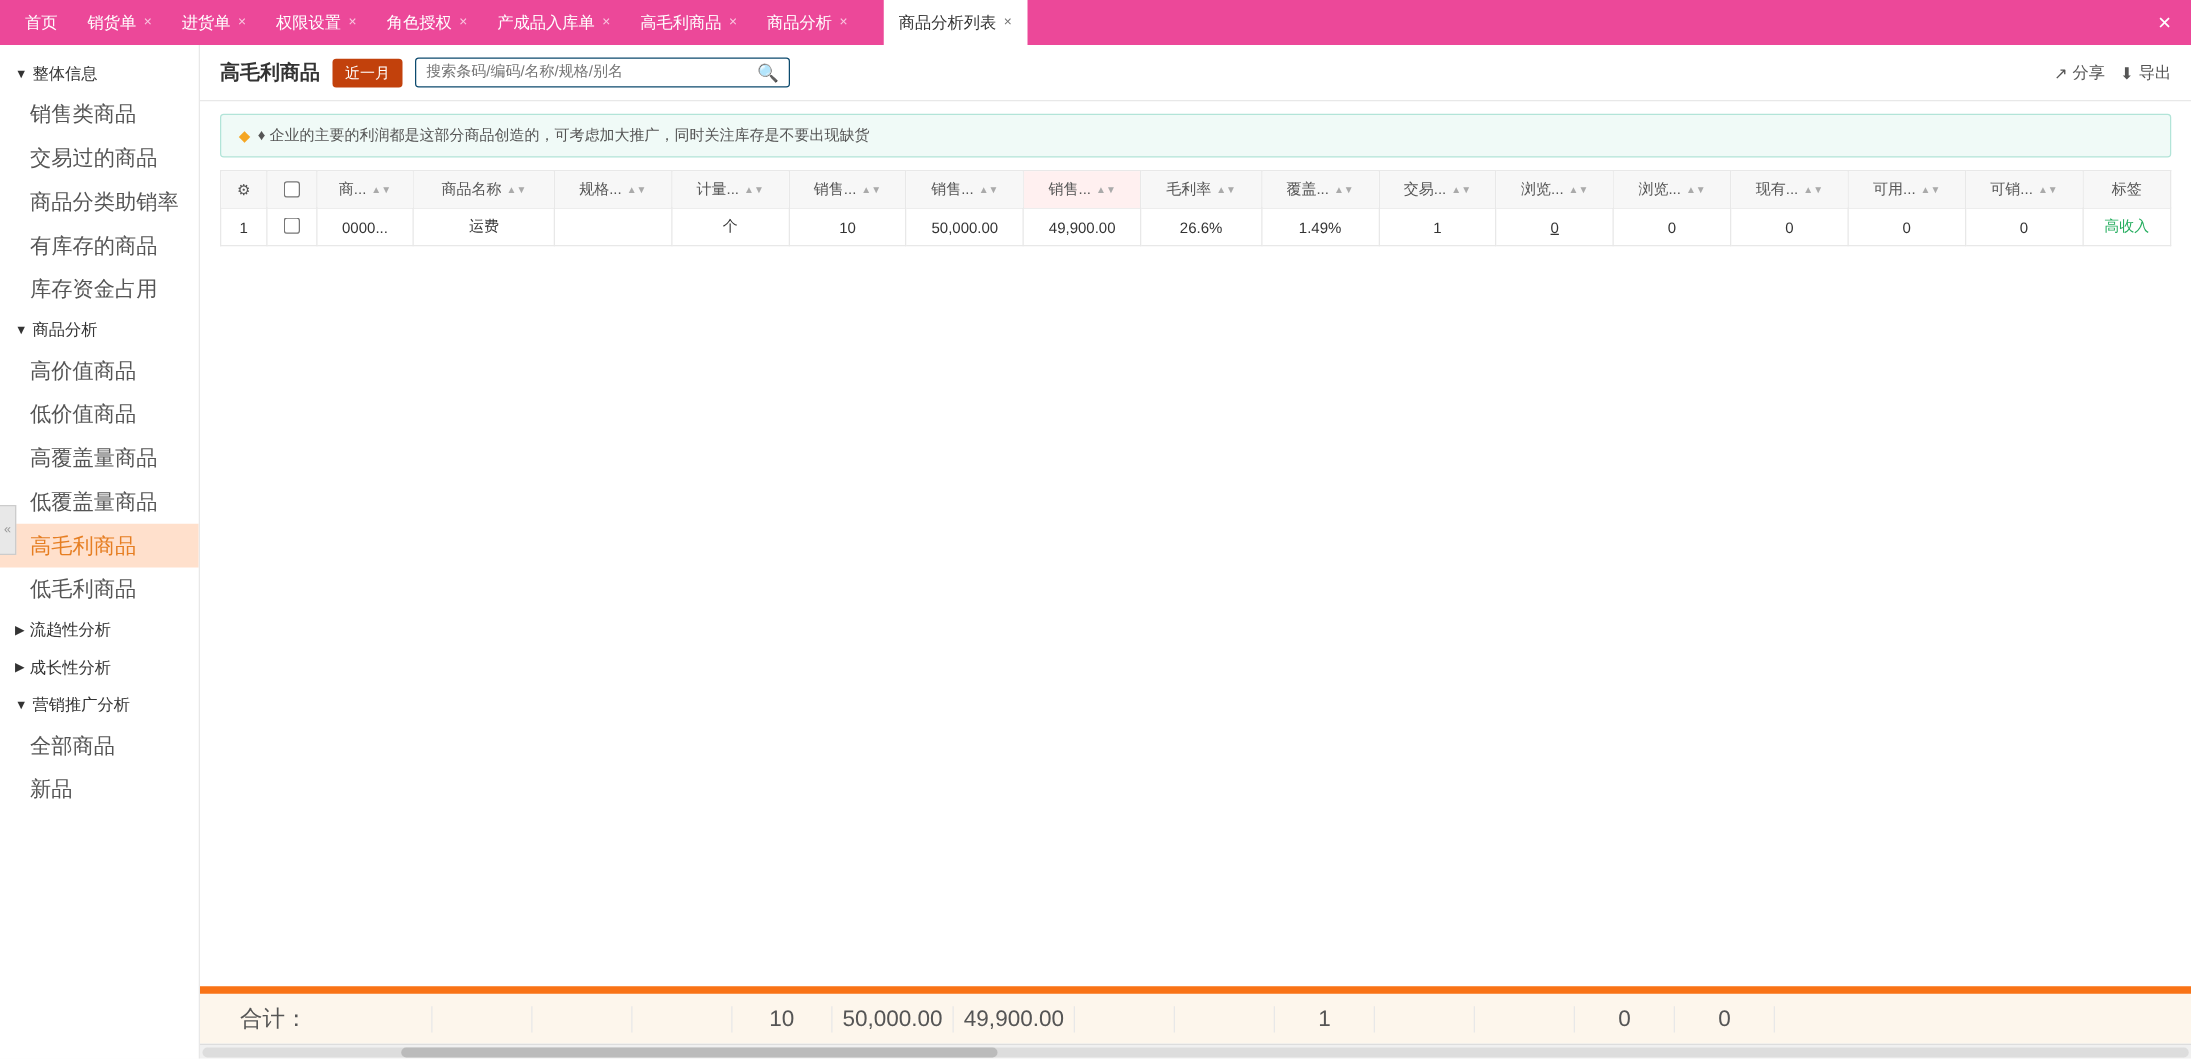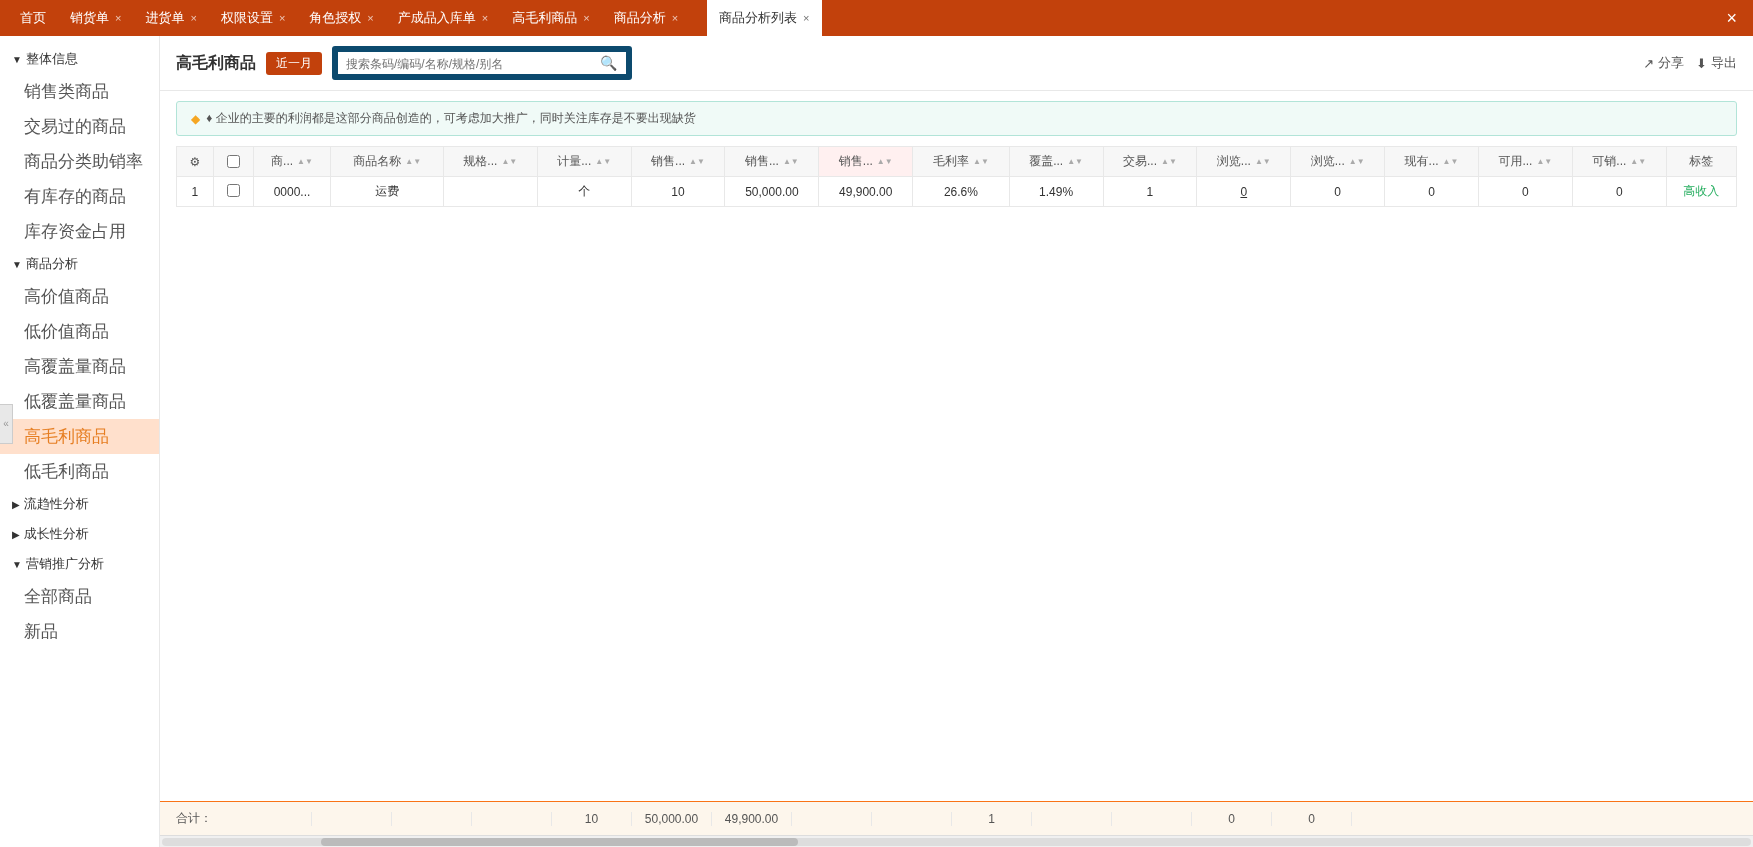--- a/index.html
+++ b/index.html
@@ -2,21 +2,21 @@
 <html><head>
   <meta charset="utf-8">
   <style>
     * { box-sizing: border-box; margin: 0; padding: 0; }
     body { font-family: 'Microsoft YaHei', Arial, sans-serif; font-size: 13px; background: #f5f5f5; overflow: hidden; }
 
     
     .top-nav {
       display: flex;
       align-items: center;
-      background: #c2410c;
+      background: #ec4899;
       height: 36px;
       padding: 0 8px;
       color: #fff;
       flex-shrink: 0;
     }
     .nav-tab {
       display: flex;
       align-items: center;
       padding: 0 12px;
       height: 36px;
@@ -126,22 +126,22 @@
       background: #c2410c;
       color: #fff;
       border: none;
       border-radius: 3px;
       padding: 3px 10px;
       font-size: 12px;
       cursor: pointer;
     }
     .search-box {
       display: flex;
-      align-items: flex-end;
-      border: 6px solid #0c4a6e;
+      align-items: flex-start;
+      border: 1px solid #0c4a6e;
       border-radius: 3px;
       padding: 3px 8px;
       flex: 1;
       max-width: 300px;
     }
     .search-box input {
       border: none;
       outline: none;
       font-size: 12px;
       color: #999;
@@ -225,24 +225,24 @@
       font-size: 8px;
       line-height: 1;
       color: #aaa;
       margin-left: 2px;
     }
 
     
     .footer-bar {
       display: flex;
       align-items: center;
-      padding: 8px 16px;
-      border-top: 1px solid #f97316;
+      padding: 8px 32px;
+      border-top: 6px solid #f97316;
       background: #fdf6ec;
-      font-size: 12px;
+      font-size: 18px;
       color: #555;
       flex-shrink: 0;
     }
     .footer-bar .total-label { margin-right: 20px; }
     .footer-cells {
       display: flex;
       gap: 0;
       flex: 1;
     }
     .footer-cell {

